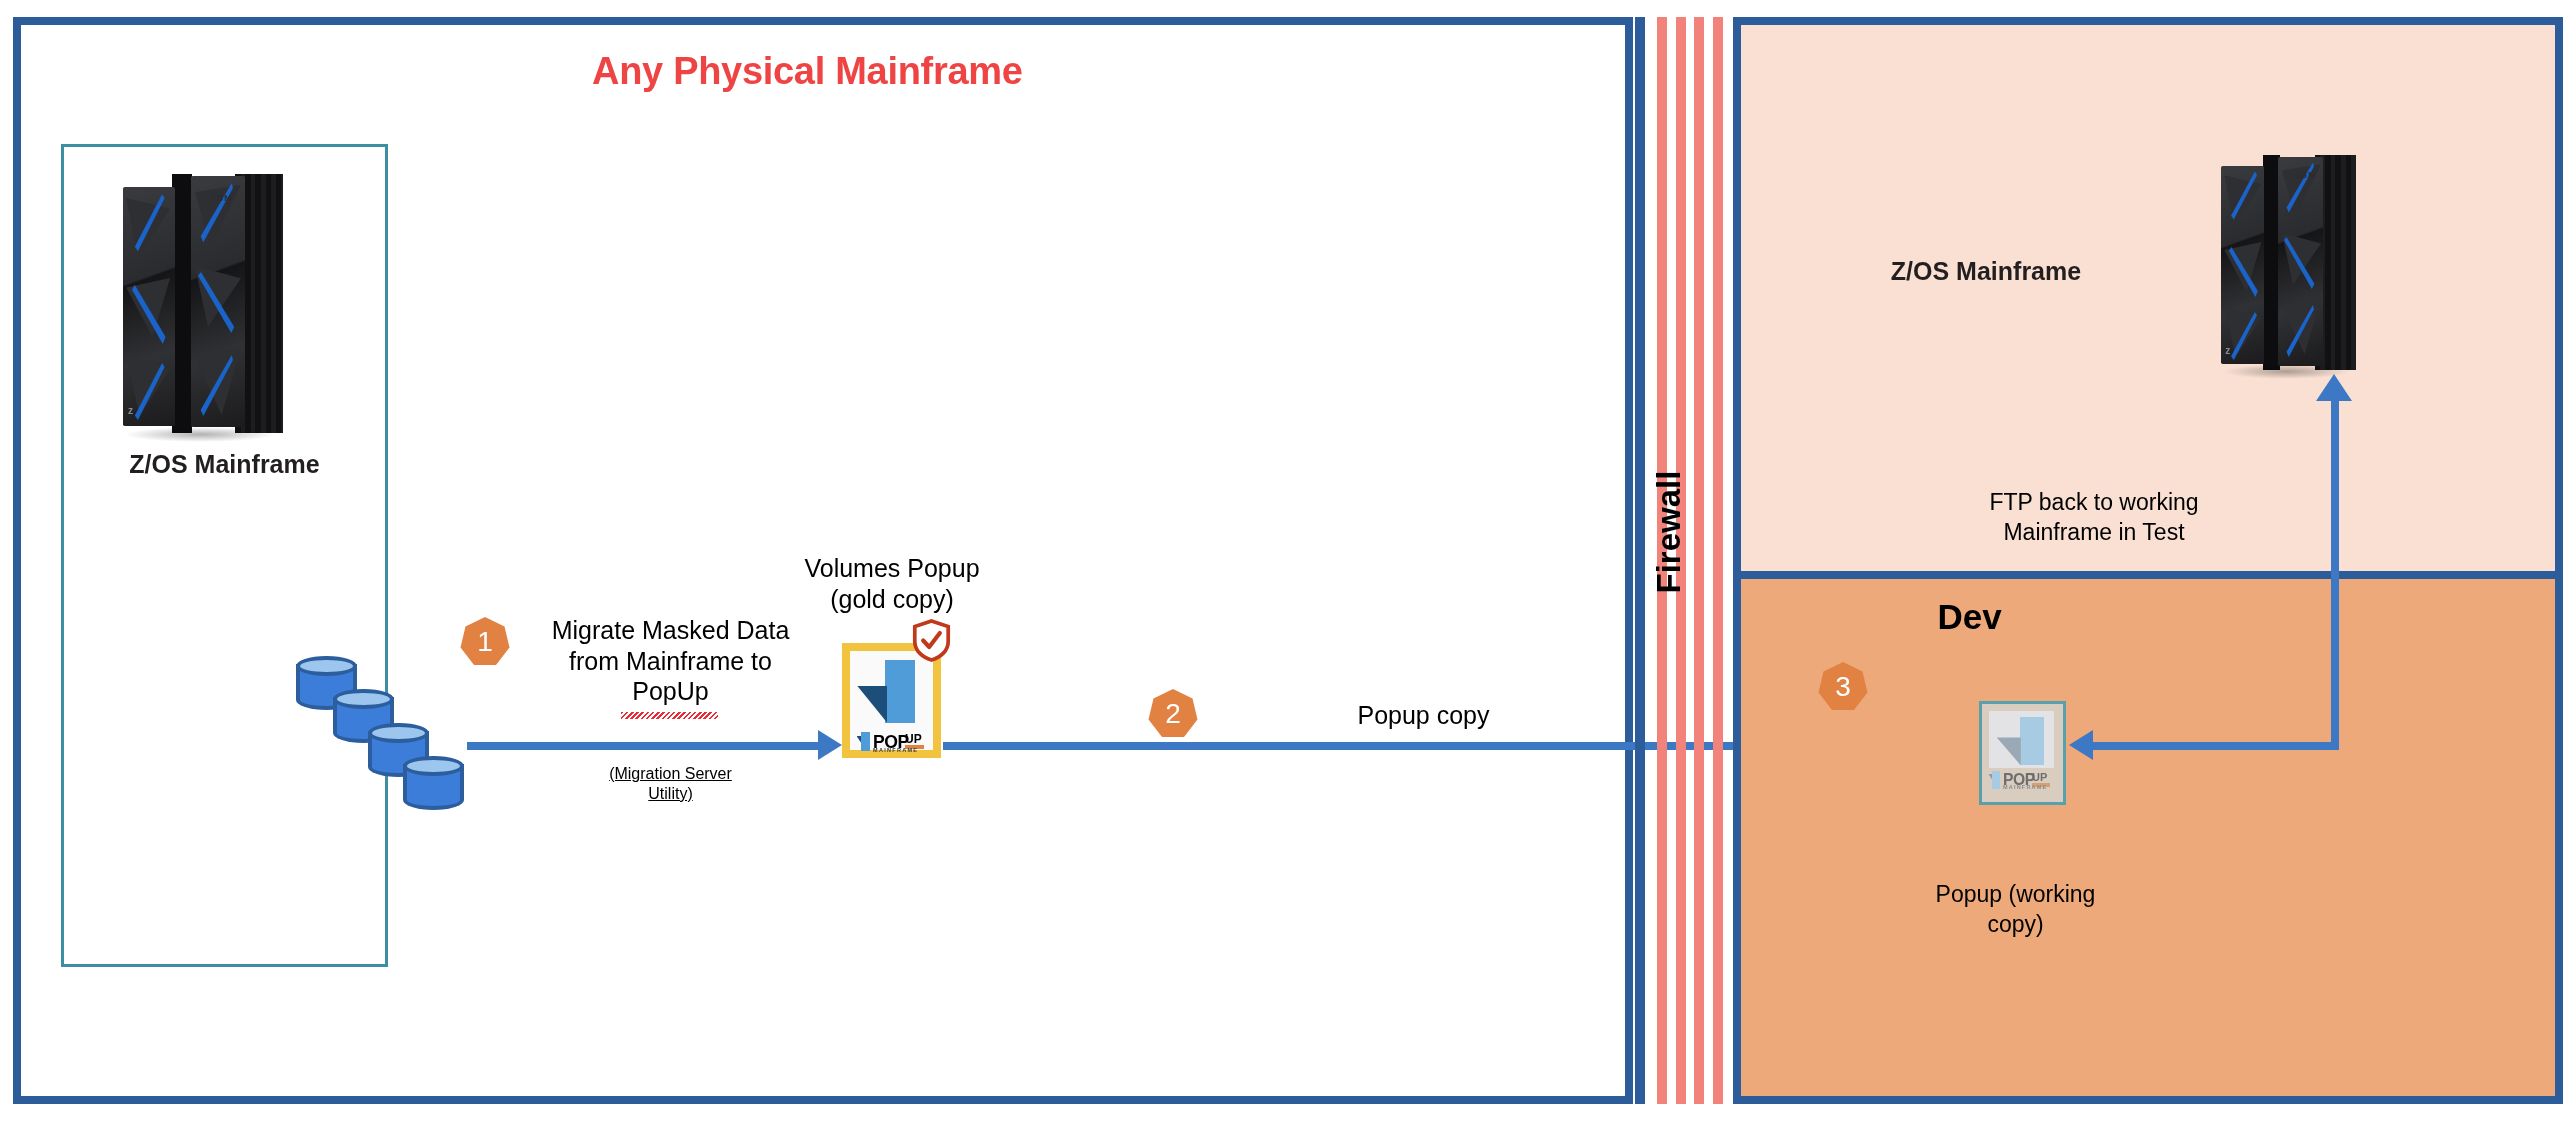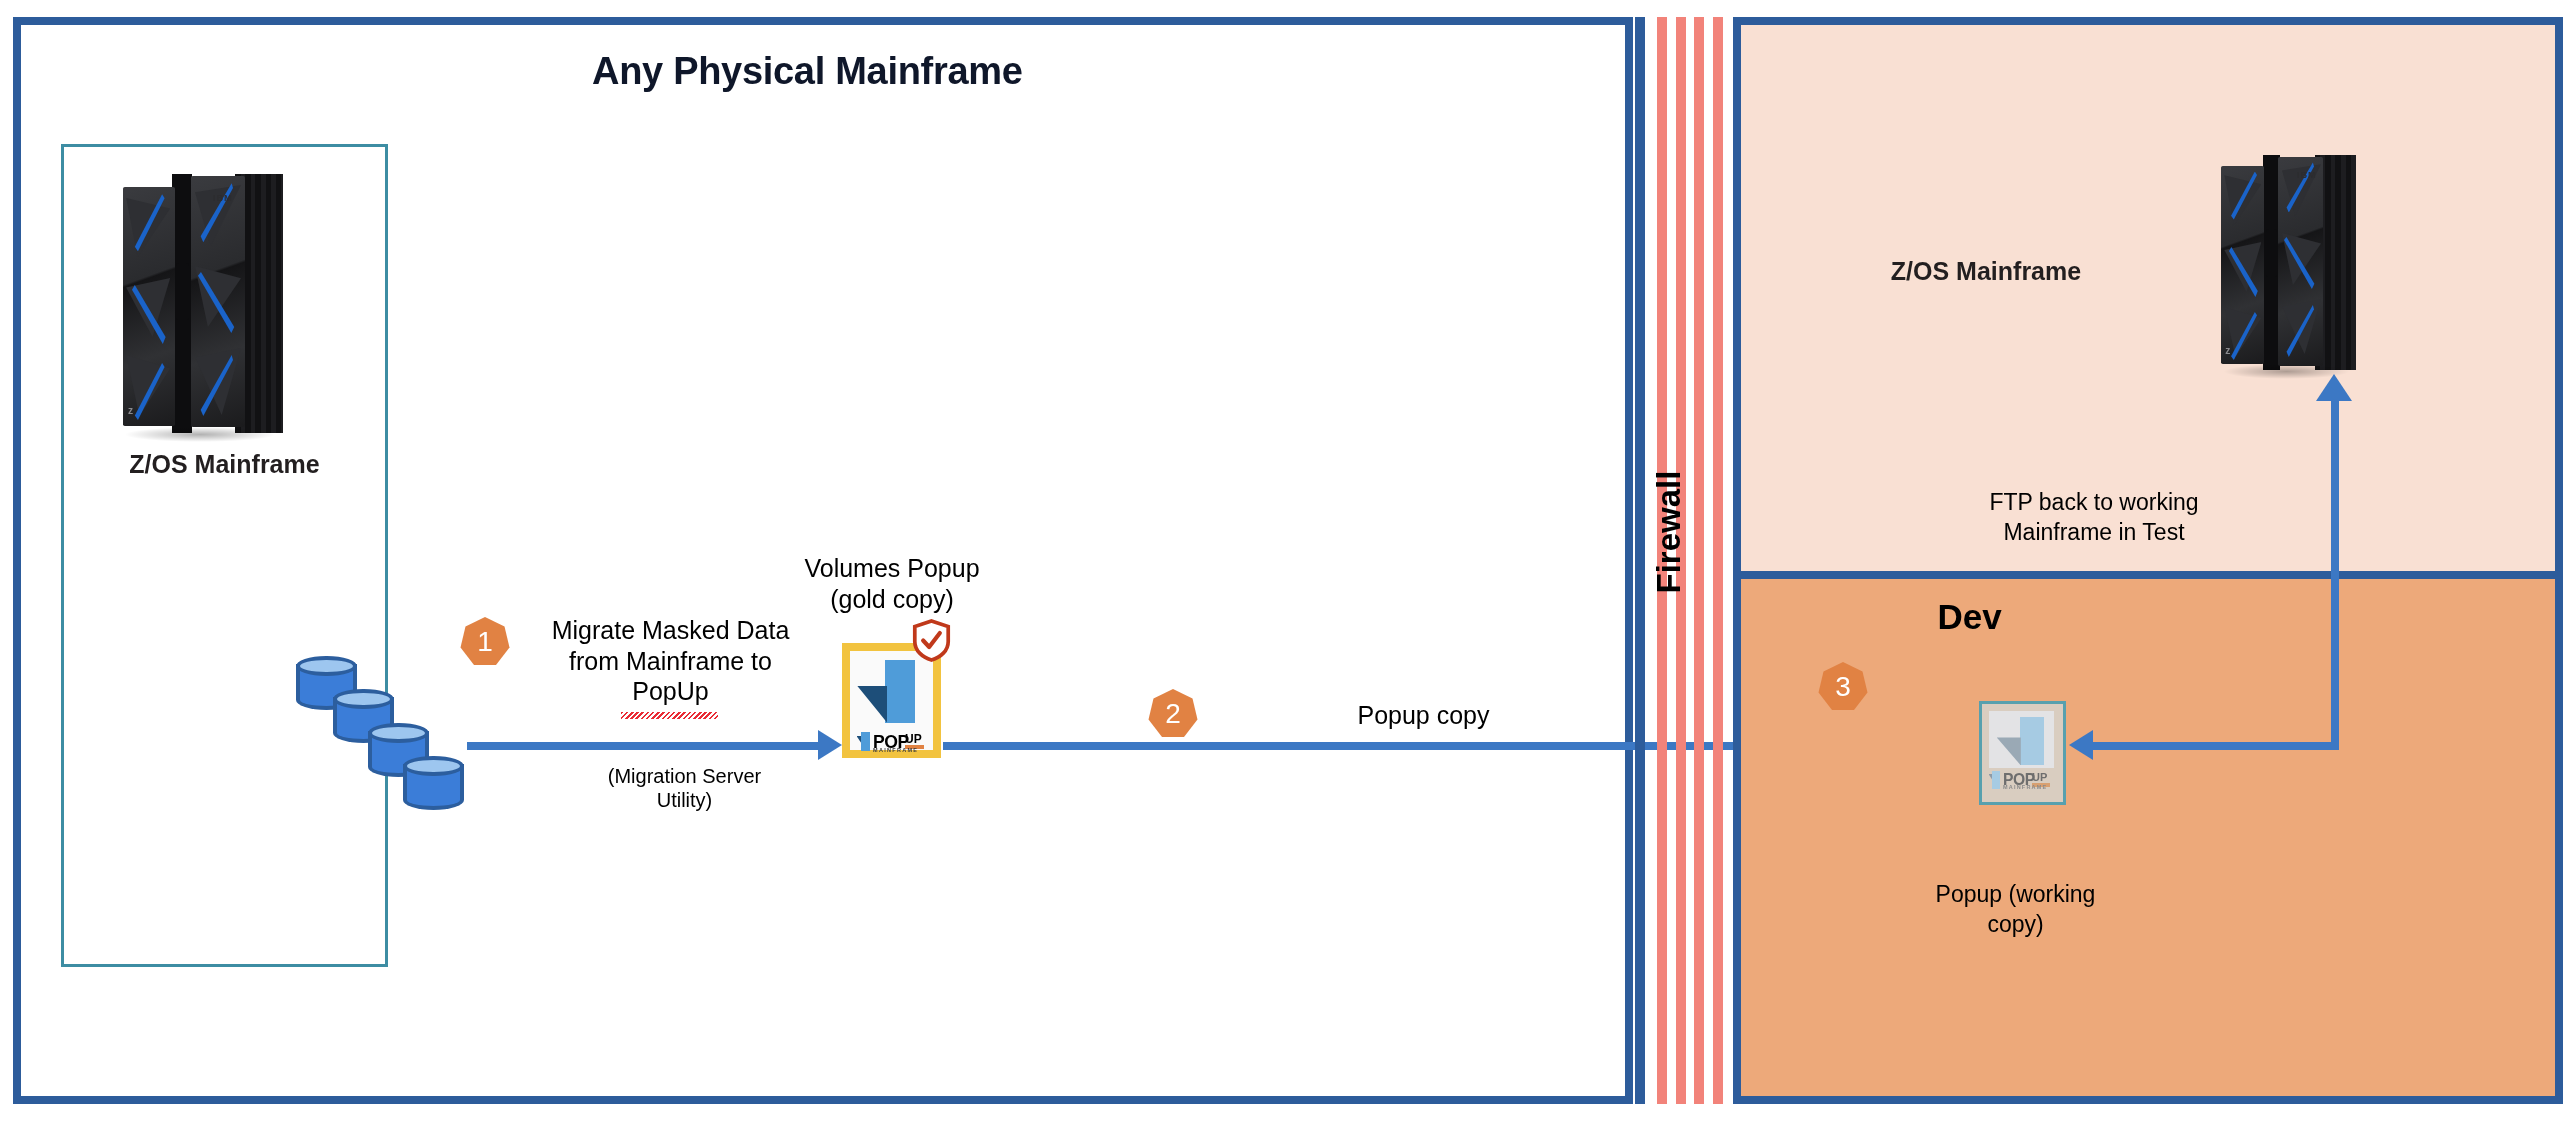--- a/index.html
+++ b/index.html
@@ -9,21 +9,21 @@
   
   .abs{position:absolute;}
 
   
   #left-zone{
     left:13px;top:16.6px;width:1620px;height:1087px;
     border:8.3px solid #2d5c9b;background:#ffffff;box-sizing:border-box;
   }
   #zone-title{
     left:592px;top:48px;width:703px;
-    font-size:38px;font-weight:bold;color:#0f172a;line-height:1.25;
+    font-size:38px;font-weight:bold;color:#ef4444;line-height:1.25;
     text-align:left;letter-spacing:-0.3px;
   }
 
   
   #mf-box{
     left:61px;top:144px;width:327px;height:823px;
     border:3.7px solid #3d8da3;background:transparent;box-sizing:border-box;
   }
   #mf-label{
     left:61px;top:450px;width:327px;text-align:center;
@@ -240,21 +240,21 @@
 
   <div class="step" style="left:460px;top:617px;">1</div>
 
   <div class="abs lbl" style="left:518px;top:615px;width:305px;font-size:25px;">
     <div>Migrate Masked Data</div>
     <div>from Mainframe to</div>
     <div>PopUp</div>
   </div>
   <div class="squiggle" style="left:621px;top:712px;width:97px;"></div>
 
-  <div class="abs lbl" style="left:532px;top:764px;width:305px;font-size:20px;">
+  <div class="abs lbl" style="left:518px;top:764px;width:305px;font-size:16px;text-decoration:underline;">
     <div>(Migration Server</div>
     <div>Utility)</div>
   </div>
 
   <div class="hline" style="left:467px;top:742px;width:351px;"></div>
   <div class="arrow-r" style="left:818px;top:730px;"></div>
 
   <div class="abs lbl" style="left:758px;top:553px;width:268px;font-size:25px;">
     <div>Volumes Popup</div>
     <div>(gold copy)</div>

